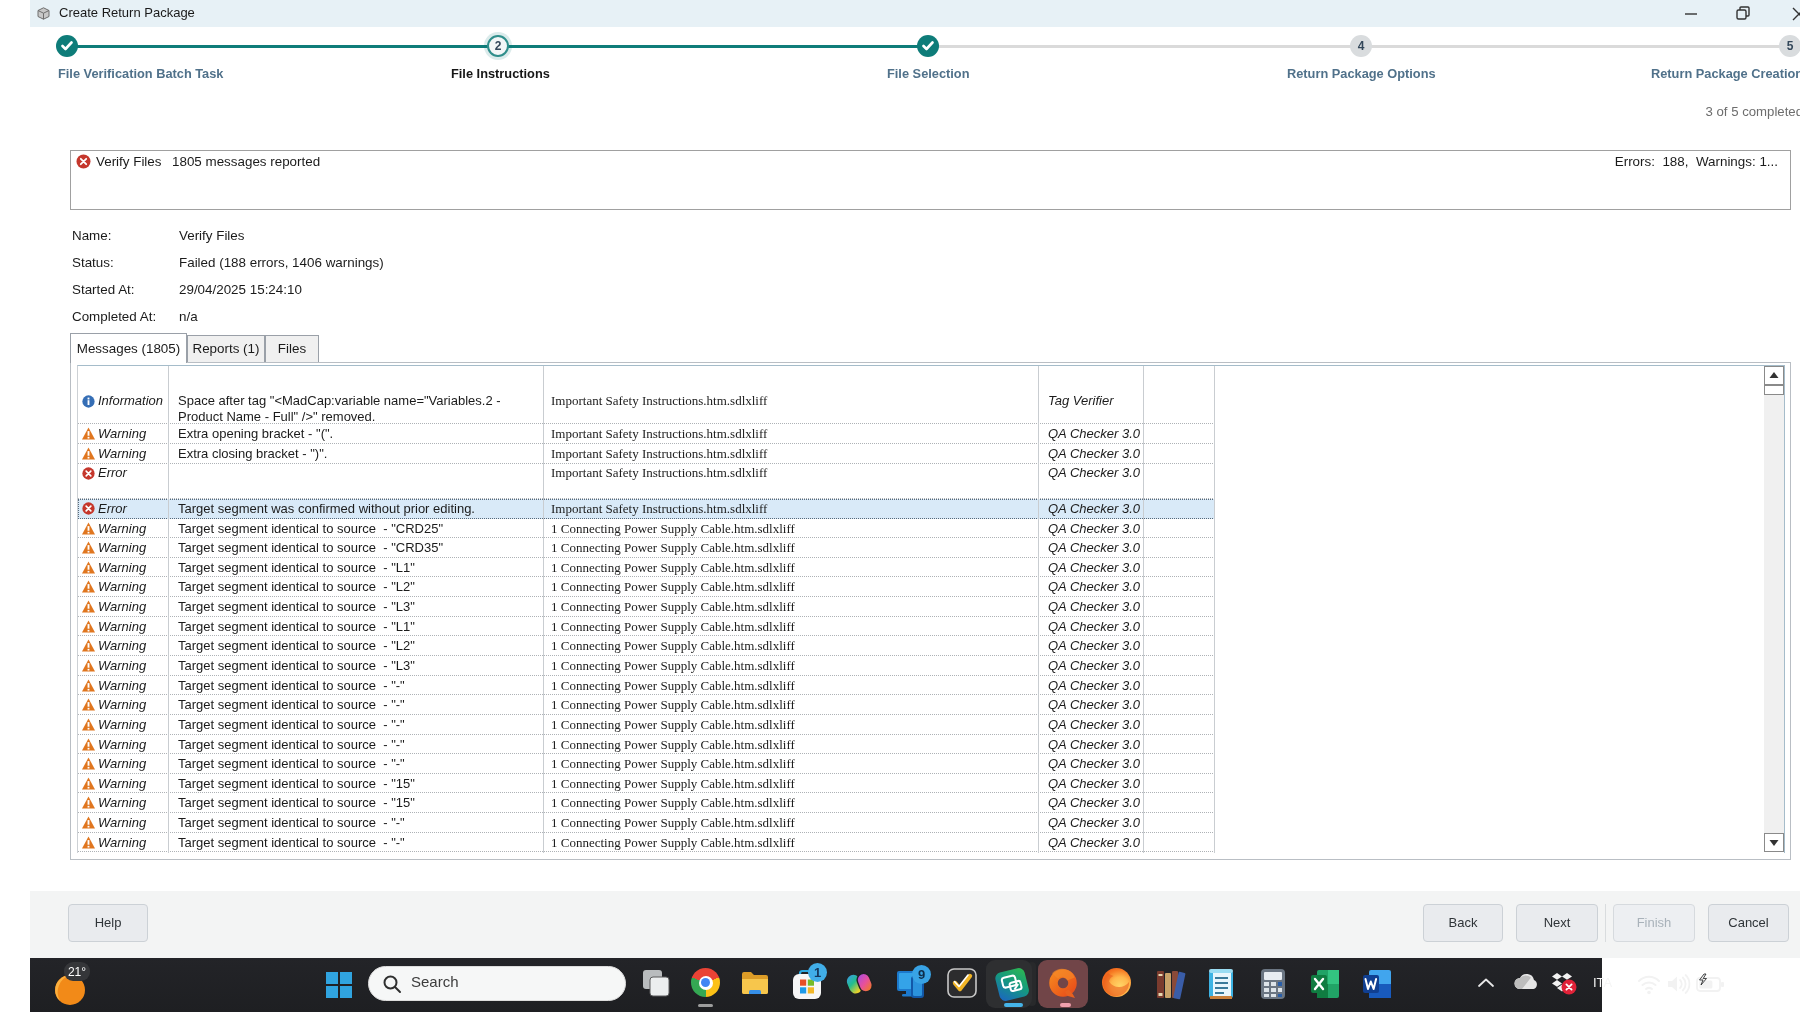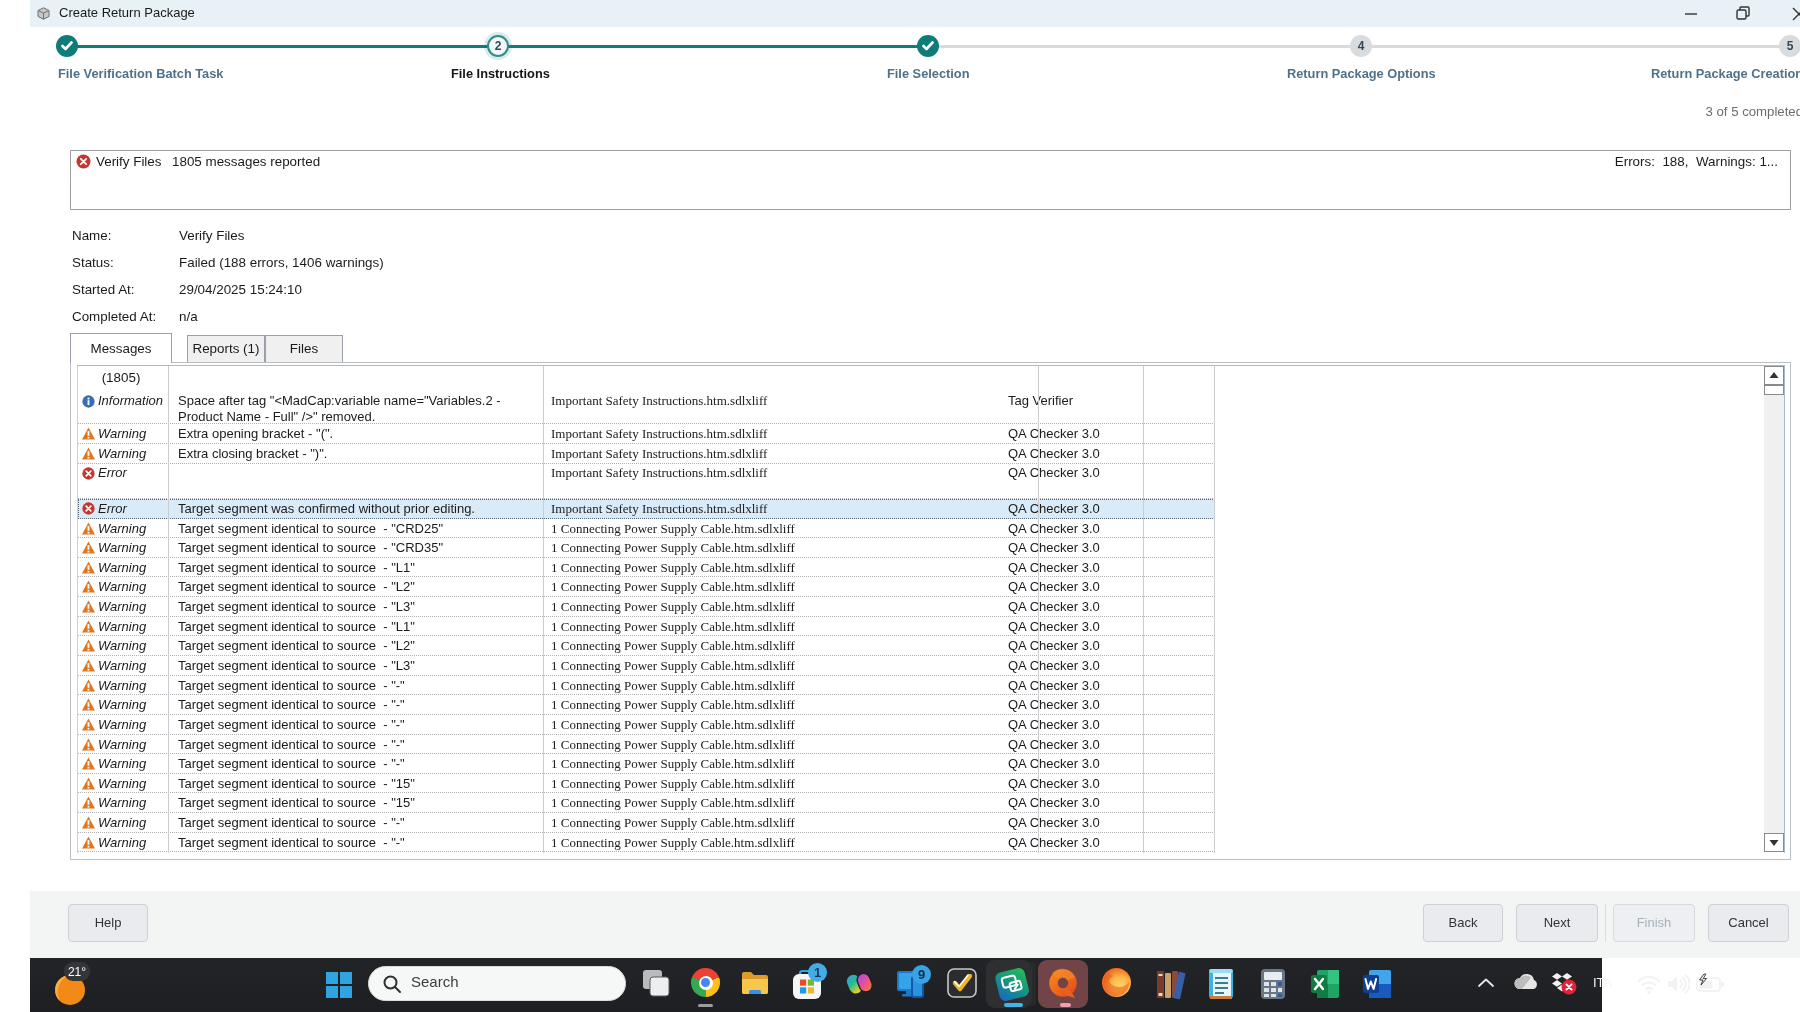--- a/index.html
+++ b/index.html
@@ -23,37 +23,37 @@
 #sumbox { left:40px; top:150px; width:1721px; height:60px; border:1px solid #a0a0a0; background:#fff; }
 .t12 { font-size:13.4px; color:#1b1b1b; }
 
 
 .flabel { left:42px; font-size:13.4px; color:#1b1b1b; }
 .fvalue { left:149px; font-size:13.4px; color:#1b1b1b; }
 
 
 .tab { top:335px; height:27px; font-size:13.4px; color:#1b1b1b; background:#f0f0f0;
   border:1px solid #9aa0a8; border-bottom:none; text-align:center; }
-#tab1 { left:40px; top:333px; width:102px; height:30px; background:#fff; z-index:3; line-height:29px;}
+#tab1 { left:40px; top:333px; width:117px; height:30px; background:#fff; z-index:3; line-height:29px;}
 #tab2 { left:157px; width:78px; line-height:26px; }
-#tab3 { left:235px; width:78px; line-height:26px; }
+#tab3 { left:235px; width:54px; line-height:26px; }
 
 
 #panel { left:40px; top:362px; width:1721px; height:498px; border:1px solid #b9bec4; background:#fff; }
 #grid { left:47px; top:365px; width:1708px; height:488px; border-top:1px solid #a5bcca; border-left:1px solid #cdd1d5; border-right:1px solid #a5bcca; background:#fff; }
 .vline { position:absolute; top:0; width:1px; background:#c9cdd1; height:487px; }
 #ghead { position:absolute; left:0; top:0; width:1687px; height:26px; border-bottom:1px solid #c9cdd1; background:#fff; }
 .hcell { position:absolute; top:0; height:26px; line-height:26px; font-size:13px; color:#1b1b1b; }
 .grow { position:absolute; left:0; width:1137px; border-bottom:1px dotted #aeb2b6; background:#fff; }
 .grow.sel { background:#d9eaf8; outline:1px dotted #57697a; outline-offset:-1px; }
 .cell { position:absolute; top:0; height:100%; font-size:13px; color:#1b1b1b; overflow:hidden; white-space:nowrap; }
 .c-sev  { left:0; width:91px; padding-left:20px;font-style:italic; }
 .c-msg  { left:100px; width:364px; }
 .c-file { left:473px; width:486px;font-family:Liberation Serif, serif; }
-.c-org  { left:930px; width:94px; }
+.c-org  { left:970px; width:94px;font-style:italic; }
 .one .cell { line-height:19px; }
 .two .cell { line-height:16px; padding-top:1px; }
 .sevicon { position:absolute; left:4px; top:3px; width:13px; height:13px; }
 .one .sevicon { top:3px; }
 
 
 #sbar { left:1734px; top:366px; width:20px; height:486px; background:#f0f0f0; }
 .sbtn { position:absolute; left:0; width:20px; height:19px; background:#fff; border:1px solid #8a8a8a; }
 #sthumb { position:absolute; left:0; top:19px; width:20px; height:10px; background:#fff; border:1px solid #8a8a8a; }
 

